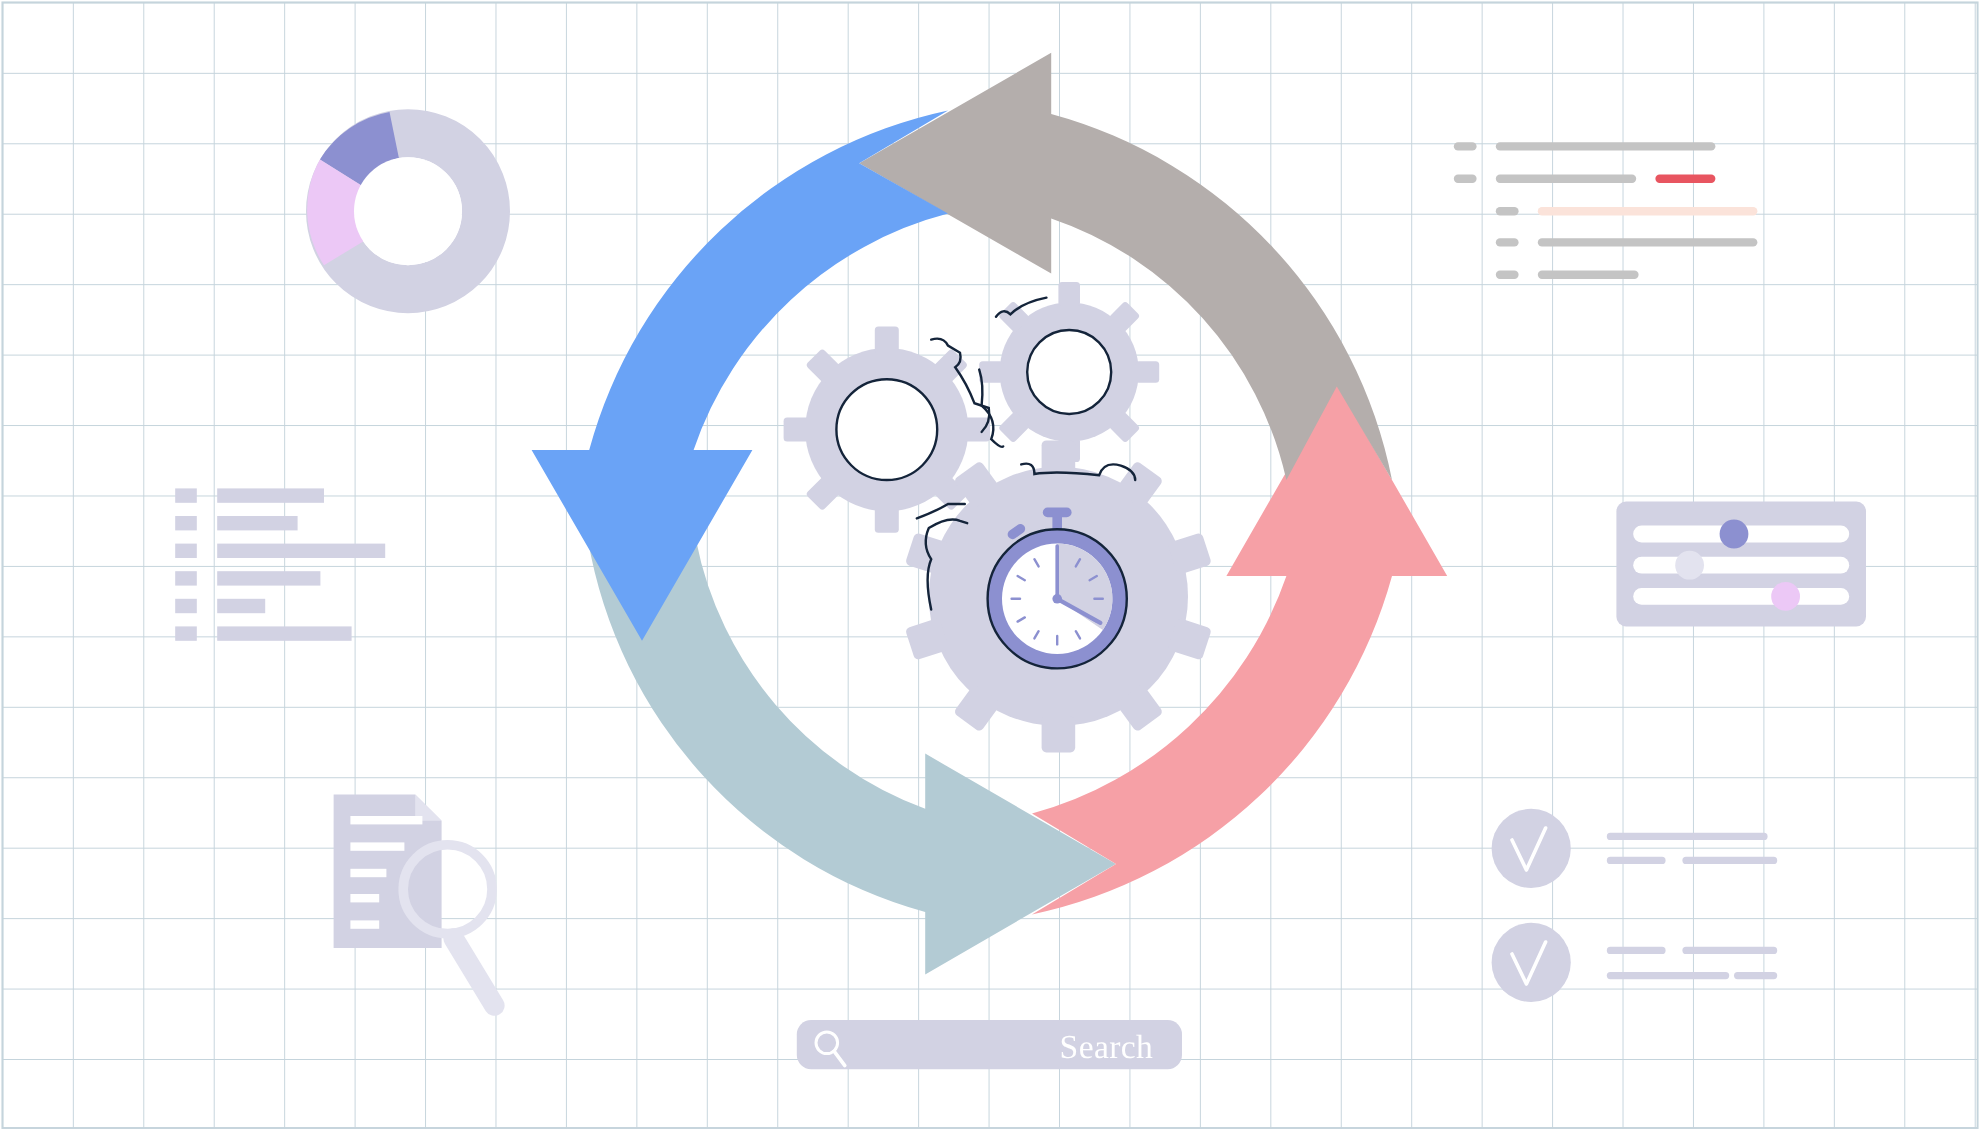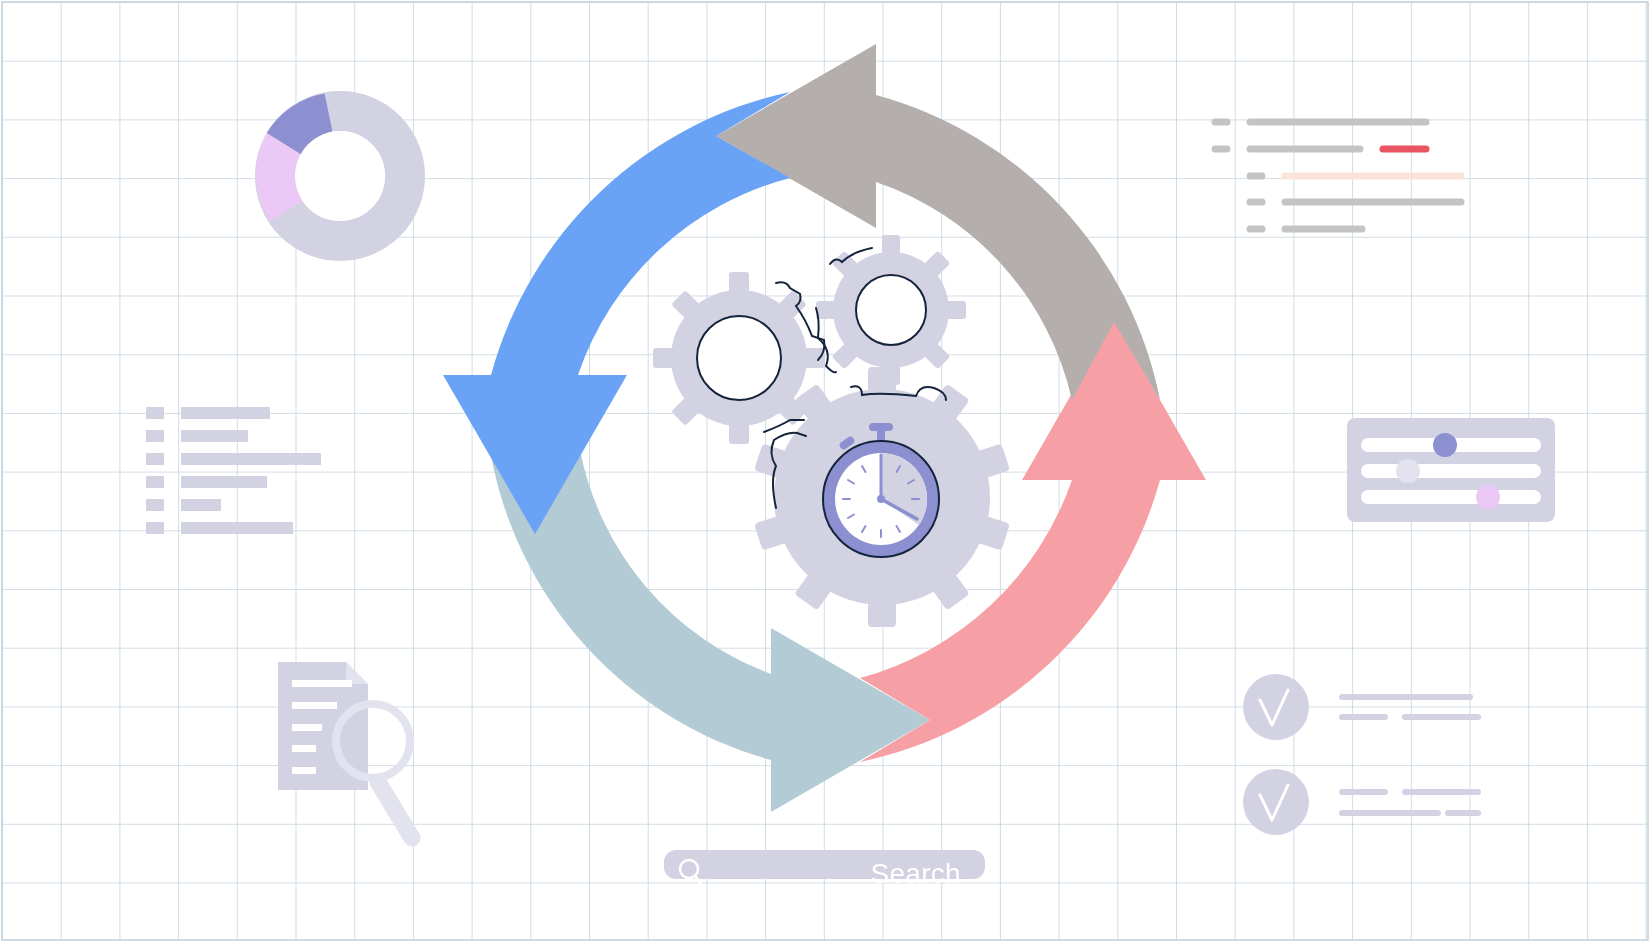--- a/index.html
+++ b/index.html
@@ -1,18 +1,18 @@
 <!DOCTYPE html>
 <html><head>
 <meta charset="utf-8">
 <style>
   html,body{margin:0;padding:0;background:#ffffff;}
   body{width:1650px;height:942px;overflow:hidden;position:relative;font-family:"Liberation Sans",sans-serif;}
   #canvas{position:absolute;left:0;top:0;width:1650px;height:942px;}
-  .search-bar{position:absolute;left:664px;top:850px;width:321px;height:29px;border-radius:12px;background:#d2d2e3;}
+  .search-bar{position:absolute;left:664px;top:850px;width:321px;height:41px;border-radius:12px;background:#d2d2e3;font-family:Liberation Serif, serif;}
   .search-label{position:absolute;right:24px;top:8px;font-size:28px;color:#ffffff;letter-spacing:0.3px;}
   .search-icon{position:absolute;left:14px;top:8px;width:30px;height:34px;}
 </style>
 </head>
 <body>
 
 <svg id="canvas" viewBox="0 0 1650 942" xmlns="http://www.w3.org/2000/svg">
   <defs>
     <pattern id="grid" x="2" y="2" width="58.7" height="58.7" patternUnits="userSpaceOnUse">
       <path d="M58.7 0 L0 0 0 58.7" fill="none" stroke="#c5d4dc" stroke-width="1.6"></path>

